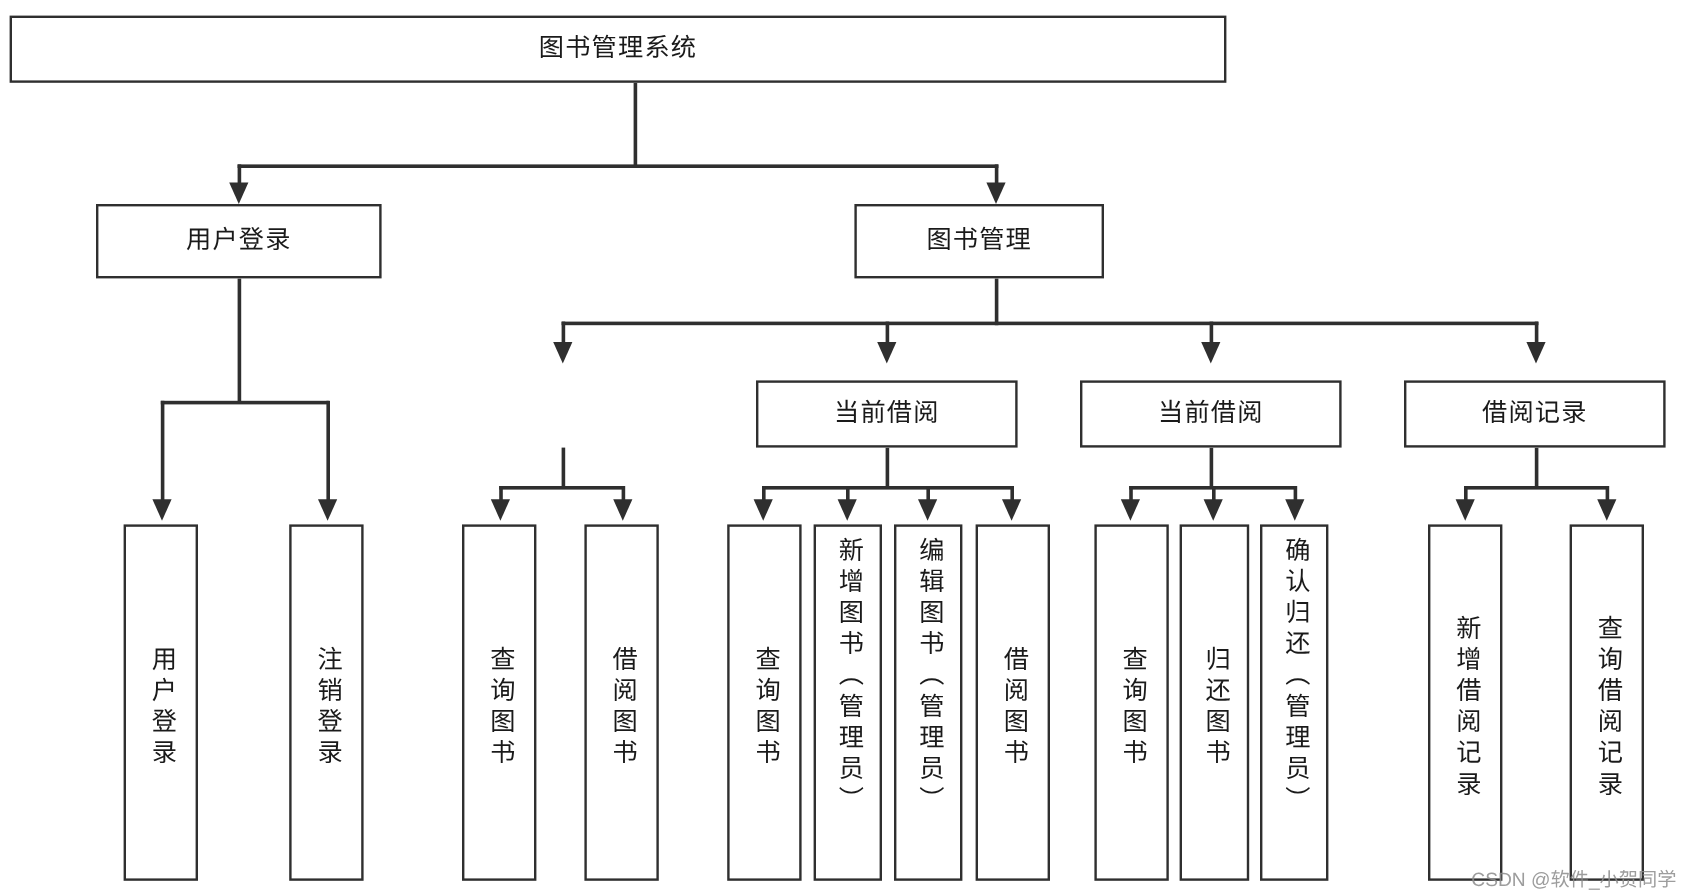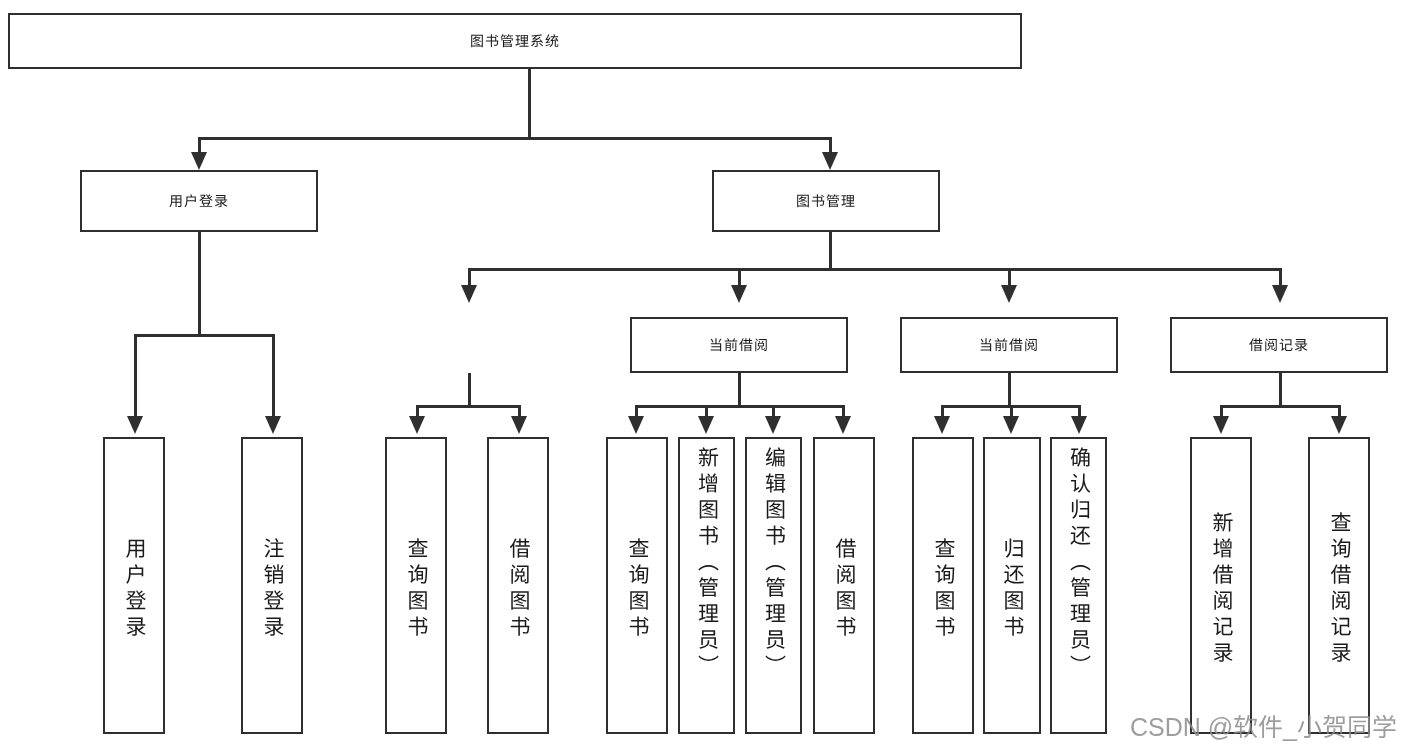--- a/index.html
+++ b/index.html
@@ -21,21 +21,21 @@
     box-sizing:border-box;
     background:#ffffff;
     border:2px solid #2f2f2f;
     display:flex;
     align-items:center;
     justify-content:center;
     color:#1a1a1a;
     z-index:3;
   }
   .node.horiz{
-    font-size:14px;
+    font-size:21px;
     letter-spacing:1px;
     line-height:1.2;
     white-space:nowrap;
   }
   .node.vert{
     font-size:21px;
     padding-top:8px;
     align-items:flex-start;
     justify-content:center;
   }
@@ -64,21 +64,21 @@
     border-left:8px solid transparent;
     border-right:8px solid transparent;
     border-top:18px solid #2f2f2f;
     z-index:2;
   }
   
   #watermark{
     position:absolute;
     right:8px;
     bottom:4px;
-    font-size:25px;
+    font-size:16px;
     color:#8c8c8c;
     opacity:.85;
     white-space:nowrap;
     z-index:5;
     font-family:"Liberation Sans","DejaVu Sans",sans-serif;
   }
 </style>
 </head>
 <body>
 
@@ -94,21 +94,21 @@
 
   <div class="ln v" style="left:198px;top:137px;height:20px;"></div>
   <div class="arrow" style="left:191px;top:152px;"></div>
   <div class="ln v" style="left:829px;top:137px;height:20px;"></div>
   <div class="arrow" style="left:822px;top:152px;"></div>
 
   <div class="node horiz" style="left:80px;top:170px;width:238px;height:62px;">
     <span>用户登录</span>
   </div>
 
-  <div class="node horiz" style="left:712px;top:170px;width:228px;height:62px;">
+  <div class="node horiz" style="left:712px;top:170px;width:208px;height:62px;">
     <span>图书管理</span>
   </div>
 
   <div class="ln v" style="left:198px;top:232px;height:104px;"></div>
   <div class="ln h" style="left:134px;top:334px;width:140px;"></div>
   <div class="ln v" style="left:134px;top:334px;height:85px;"></div>
   <div class="arrow" style="left:127px;top:416px;"></div>
   <div class="ln v" style="left:272px;top:334px;height:85px;"></div>
   <div class="arrow" style="left:265px;top:416px;"></div>
 

